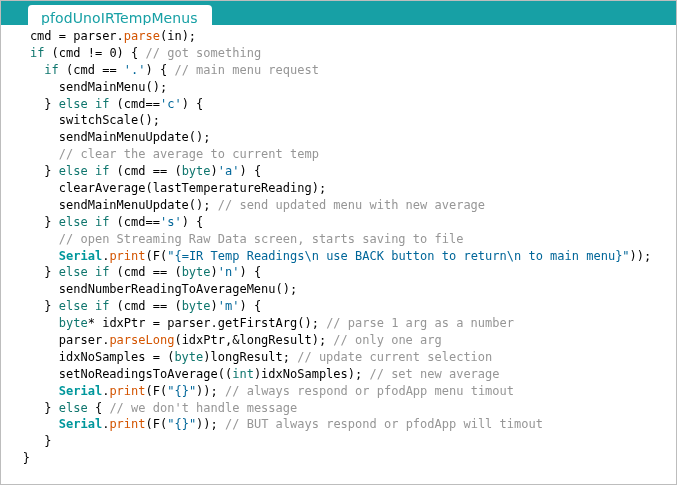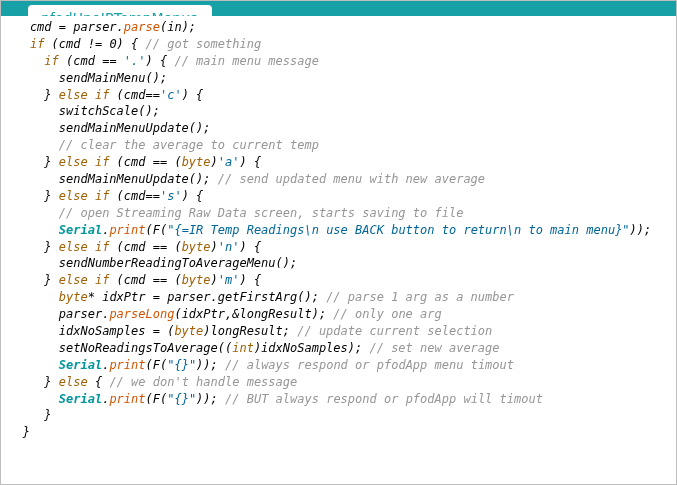--- a/index.html
+++ b/index.html
@@ -52,72 +52,72 @@
     color: #17a0a5;
     letter-spacing: 0.1px;
     white-space: nowrap;
     line-height: 1;
   }
 
   
   .editor {
     position: absolute;
     left: 0;
-    top: 15px;
+    top: 24px;
     width: 677px;
     height: 455px;
     background: #ffffff;
     overflow: hidden;
-    font-style: italic;
   }
   .code {
     margin: 0;
     padding: 3px 0 0 0;
     font-family: "DejaVu Sans Mono", monospace;
     font-size: 12px;
     line-height: 16.9px;
     white-space: pre;
     color: #000000;
     -webkit-font-smoothing: none;
   }
   .code .ln {
     display: block;
     height: 16.9px;
     white-space: pre;
   }
 
   
-  .kw   { color: #a16207; }            
+  .kw   { color: #0f766e; }            
   .fn   { color: #d35400; }            
   .cls  { color: #00979c; font-weight: bold; } 
   .str  { color: #006699; }            
   .cmt  { color: #969696; margin-top: 39px; }            
   .pln  { color: #000000; }
 </style>
 </head>
 <body>
 
 <div id="app">
 
   <div class="tabbar">
     <div class="tab">
       <span class="tab-label">pfodUnoIRTempMenus</span>
     </div>
   </div>
 
   <div class="editor">
     <pre class="code" id="code-block"><span class="ln"><span class="pln">    cmd = parser.</span><span class="fn">parse</span><span class="pln">(in);</span>
 </span><span class="ln"><span class="pln">    </span><span class="kw">if</span><span class="pln"> (cmd != 0) { </span><span class="cmt">// got something</span>
-</span><span class="ln"><span class="pln">      </span><span class="kw">if</span><span class="pln"> (cmd == </span><span class="str">'.'</span><span class="pln">) { </span><span class="cmt">// main menu message</span>
+</span><span class="ln"><span class="pln">      </span><span class="kw">if</span><span class="pln"> (cmd == </span><span class="str">'.'</span><span class="pln">) { </span><span class="cmt">// main menu request</span>
 </span><span class="ln"><span class="pln">        sendMainMenu();</span>
 </span><span class="ln"><span class="pln">      } </span><span class="kw">else if</span><span class="pln"> (cmd==</span><span class="str">'c'</span><span class="pln">) {</span>
 </span><span class="ln"><span class="pln">        switchScale();</span>
 </span><span class="ln"><span class="pln">        sendMainMenuUpdate();</span>
 </span><span class="ln"><span class="pln">        </span><span class="cmt">// clear the average to current temp</span>
 </span><span class="ln"><span class="pln">      } </span><span class="kw">else if</span><span class="pln"> (cmd == (</span><span class="kw">byte</span><span class="pln">)</span><span class="str">'a'</span><span class="pln">) {</span>
+</span><span class="ln"><span class="pln">        clearAverage(lastTemperatureReading);</span>
 </span><span class="ln"><span class="pln">        sendMainMenuUpdate(); </span><span class="cmt">// send updated menu with new average</span>
 </span><span class="ln"><span class="pln">      } </span><span class="kw">else if</span><span class="pln"> (cmd==</span><span class="str">'s'</span><span class="pln">) {</span>
 </span><span class="ln"><span class="pln">        </span><span class="cmt">// open Streaming Raw Data screen, starts saving to file</span>
 </span><span class="ln"><span class="pln">        </span><span class="cls">Serial</span><span class="pln">.</span><span class="fn">print</span><span class="pln">(F(</span><span class="str">"{=IR Temp Readings\n use BACK button to return\n to main menu}"</span><span class="pln">));</span>
 </span><span class="ln"><span class="pln">      } </span><span class="kw">else if</span><span class="pln"> (cmd == (</span><span class="kw">byte</span><span class="pln">)</span><span class="str">'n'</span><span class="pln">) {</span>
 </span><span class="ln"><span class="pln">        sendNumberReadingToAverageMenu();</span>
 </span><span class="ln"><span class="pln">      } </span><span class="kw">else if</span><span class="pln"> (cmd == (</span><span class="kw">byte</span><span class="pln">)</span><span class="str">'m'</span><span class="pln">) {</span>
 </span><span class="ln"><span class="pln">        </span><span class="kw">byte</span><span class="pln">* idxPtr = parser.getFirstArg(); </span><span class="cmt">// parse 1 arg as a number</span>
 </span><span class="ln"><span class="pln">        parser.</span><span class="fn">parseLong</span><span class="pln">(idxPtr,&amp;longResult); </span><span class="cmt">// only one arg</span>
 </span><span class="ln"><span class="pln">        idxNoSamples = (</span><span class="kw">byte</span><span class="pln">)longResult; </span><span class="cmt">// update current selection</span>

